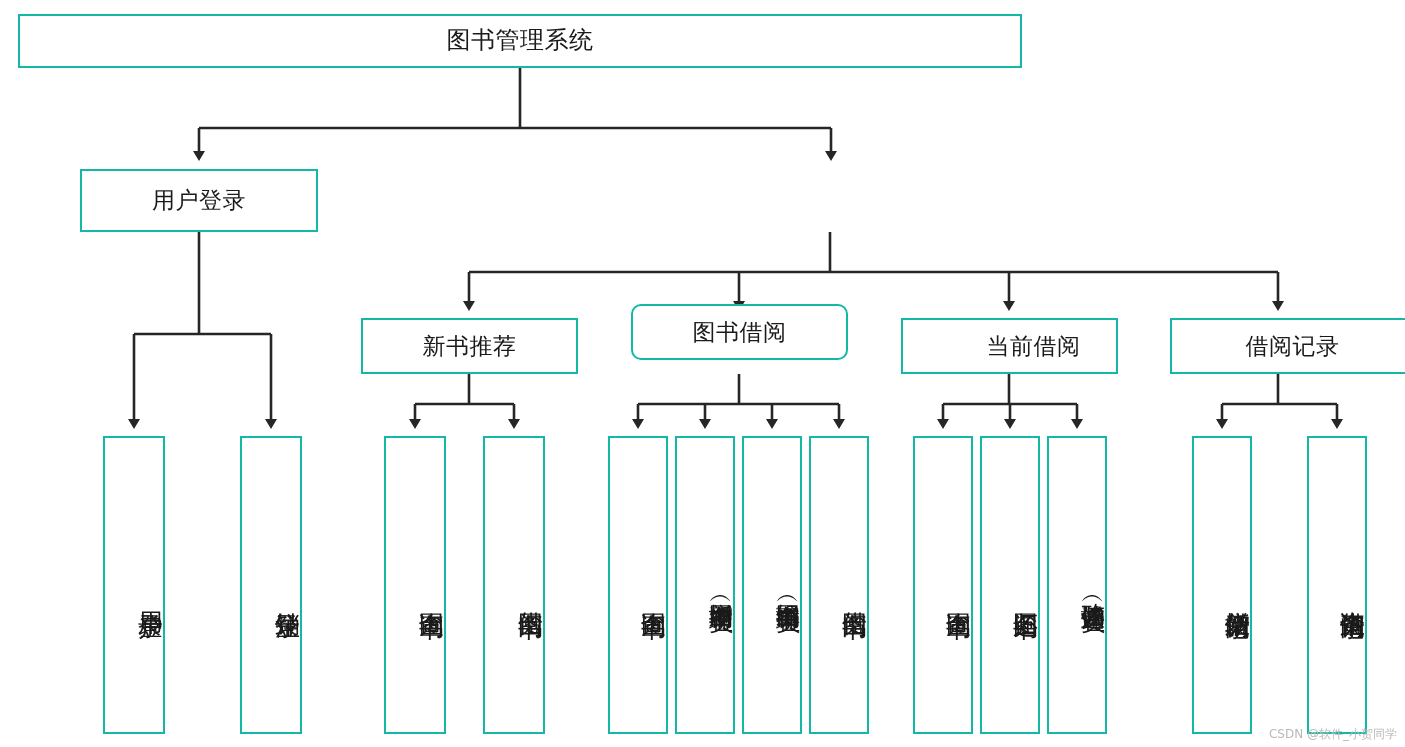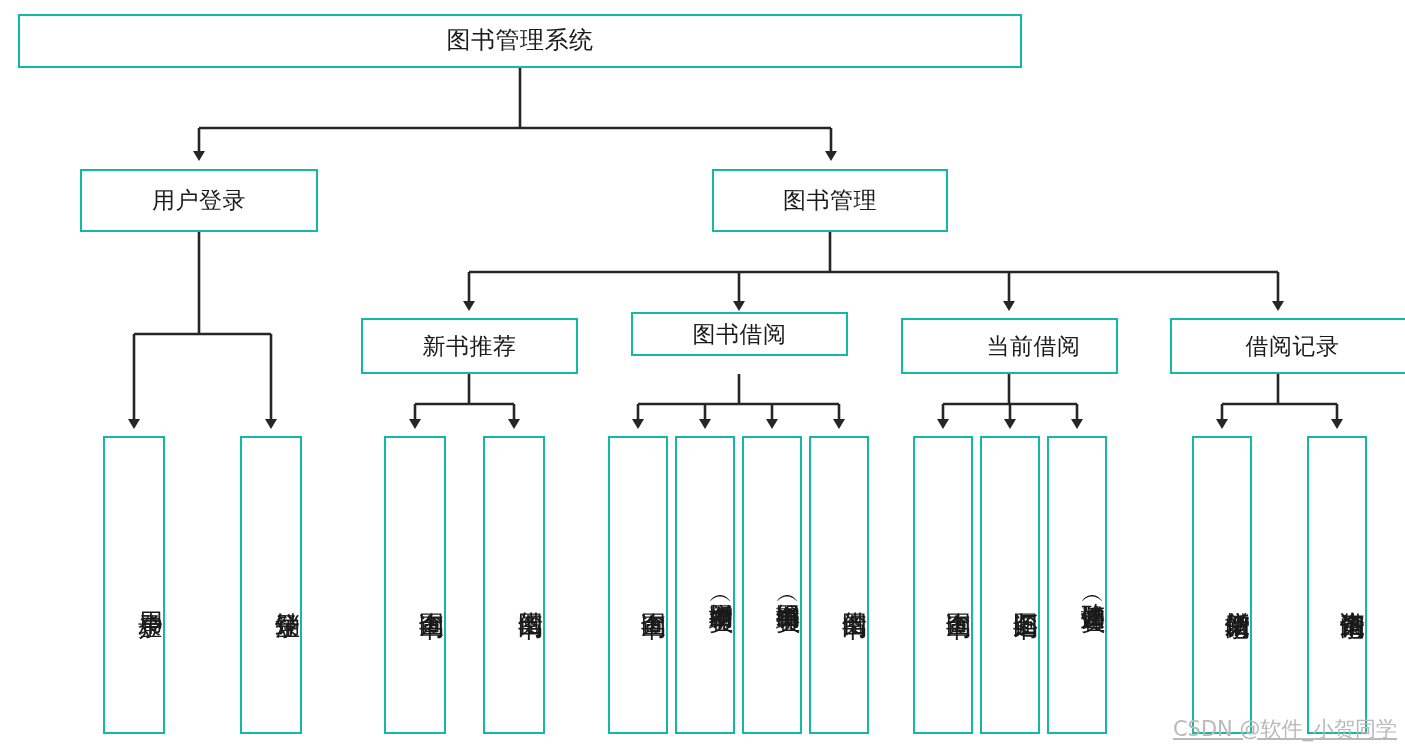--- a/index.html
+++ b/index.html
@@ -54,26 +54,25 @@
     line-height: 1.05;
     letter-spacing: 1px;
   }
   .node.vert.tall-text {
     font-size: 24px;
   }
   .watermark {
     position: absolute;
     right: 8px;
     bottom: 4px;
-    font-size: 21px;
+    font-size: 12px;
     color: #b9b9b9;
     white-space: nowrap;
     z-index: 5;
     font-family: "DejaVu Sans", "Liberation Sans", sans-serif;
-    text-decoration: underline;
   }
 </style>
 </head>
 <body>
 
 <div id="canvas">
 
   <svg id="wires" viewBox="0 0 1405 747">
     <defs>
       <marker id="arrow" markerWidth="10" markerHeight="12" refX="1" refY="6" orient="auto" markerUnits="userSpaceOnUse">
@@ -120,24 +119,23 @@
       <path d="M1278,374 L1278,404"></path>
       <path d="M1222,404 L1337,404"></path>
       <path d="M1222,404 L1222,420" marker-end="url(#arrow)"></path>
       <path d="M1337,404 L1337,420" marker-end="url(#arrow)"></path>
     </g>
   </svg>
 
   <div class="node horiz root" style="left:18px; top:14px; width:1004px; height:54px;">图书管理系统</div>
 
   <div class="node horiz" style="left:80px; top:169px; width:238px; height:63px;">用户登录</div>
-  <div class="node horiz" style="left:712px; top:169px; width:236px; height:63px;">图书管理</div>
 
   <div class="node horiz" style="left:361px; top:318px; width:217px; height:56px;">新书推荐</div>
-  <div class="node horiz" style="left:631px; top:312px; width:217px; height:44px;">图书借阅</div>
+  <div class="node horiz" style="left:631px; top:304px; width:217px; height:56px;border-radius:10px;">图书借阅</div>
   <div class="node horiz" style="left:901px; top:318px; width:217px; height:56px;padding-left:48px;">当前借阅</div>
   <div class="node horiz" style="left:1170px; top:318px; width:245px; height:56px;">借阅记录</div>
 
   <div class="node vert" style="left:103px; top:436px; width:62px; height:298px;">用户登录</div>
   <div class="node vert" style="left:240px; top:436px; width:62px; height:298px;">注销登录</div>
 
   <div class="node vert" style="left:384px; top:436px; width:62px; height:298px;">查询图书</div>
   <div class="node vert" style="left:483px; top:436px; width:62px; height:298px;">借阅图书</div>
 
   <div class="node vert" style="left:608px; top:436px; width:60px; height:298px;">查询图书</div>

